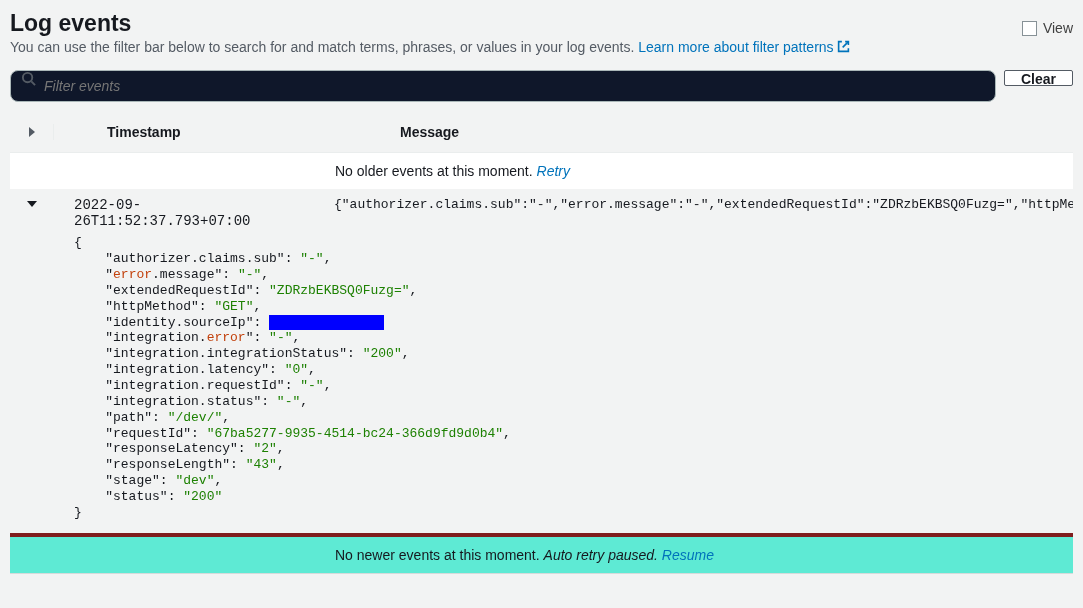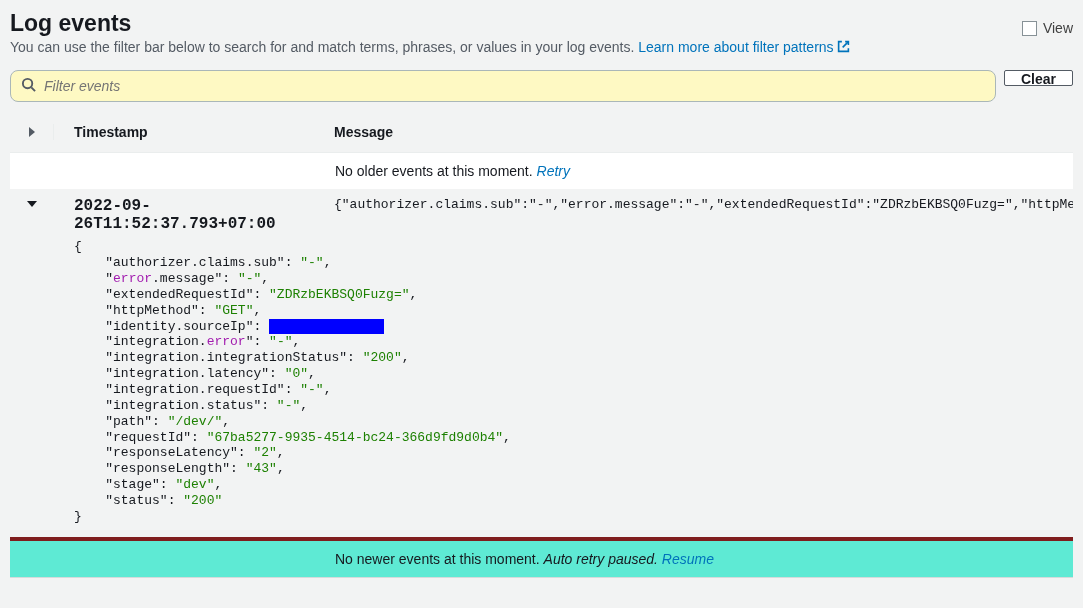--- a/index.html
+++ b/index.html
@@ -66,26 +66,25 @@
     color: #404040;
   }
   .filter-row {
     display: flex;
     gap: 8px;
     margin-bottom: 0;
   }
   .filter-input-wrap {
     flex: 1;
     position: relative;
-    background: #fef9c3;
+    background: #0f172a;
     border: 1px solid #aab7b8;
     border-radius: 8px;
     height: 32px;
     display: flex;
-    align-items: center;
   }
   .search-icon {
     margin-left: 10px;
     color: #545b64;
   }
   .filter-input {
     flex: 1;
     border: none;
     outline: none;
     height: 100%;
@@ -107,20 +106,21 @@
     font-weight: 700;
   }
   .table-wrap {
     margin-top: 18px;
   }
   .thead {
     display: flex;
     border-bottom: 1px solid #eaeded;
     padding-bottom: 12px;
     padding-top: 4px;
+    gap: 33px;
   }
   .col-caret {
     width: 44px;
     display: flex;
     align-items: center;
     justify-content: center;
     border-right: 1px solid #eaeded;
   }
   .col-timestamp {
     width: 260px;
@@ -167,22 +167,21 @@
   .cell-caret {
     width: 44px;
     display: flex;
     justify-content: center;
     padding-top: 4px;
   }
   .cell-timestamp {
     width: 260px;
     padding-left: 20px;
     font-family: Monaco, Menlo, Consolas, "Courier New", monospace;
-    font-size: 16px;
-    font-weight: bold;
+    font-size: 14px;
   }
   .cell-message {
     flex: 1;
     padding-left: 20px;
     font-family: Monaco, Menlo, Consolas, "Courier New", monospace;
     font-size: 13px;
     white-space: nowrap;
     overflow: hidden;
   }
   .expanded {
@@ -190,21 +189,21 @@
     font-family: Monaco, Menlo, Consolas, "Courier New", monospace;
     font-size: 13px;
     padding: 6px 0 12px 64px;
     line-height: 1.22;
   }
   .json-line {
     white-space: pre;
   }
   .jk { color: #16191f; }
   .jv-str { color: #1d8102; }
-  .jerr { color: #a21caf; }
+  .jerr { color: #c2410c; }
   .redacted {
     display: inline-block;
     width: 115px;
     height: 15px;
     background: #0000ff;
     vertical-align: middle;
   }
   .footer-row {
     background: #5eead4;
     border-top: 4px solid #7f1d1d;

